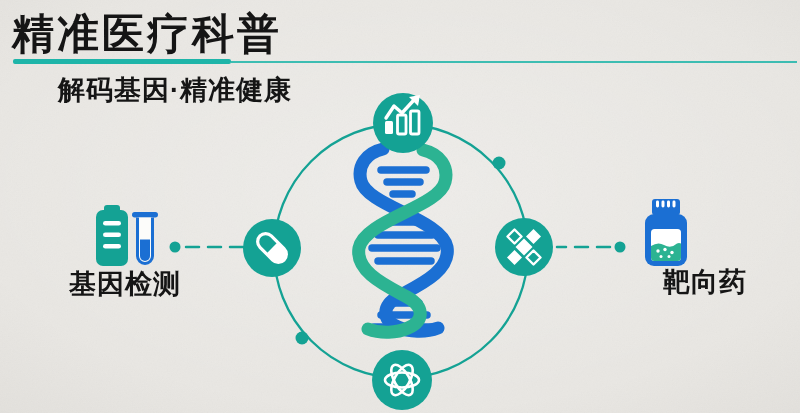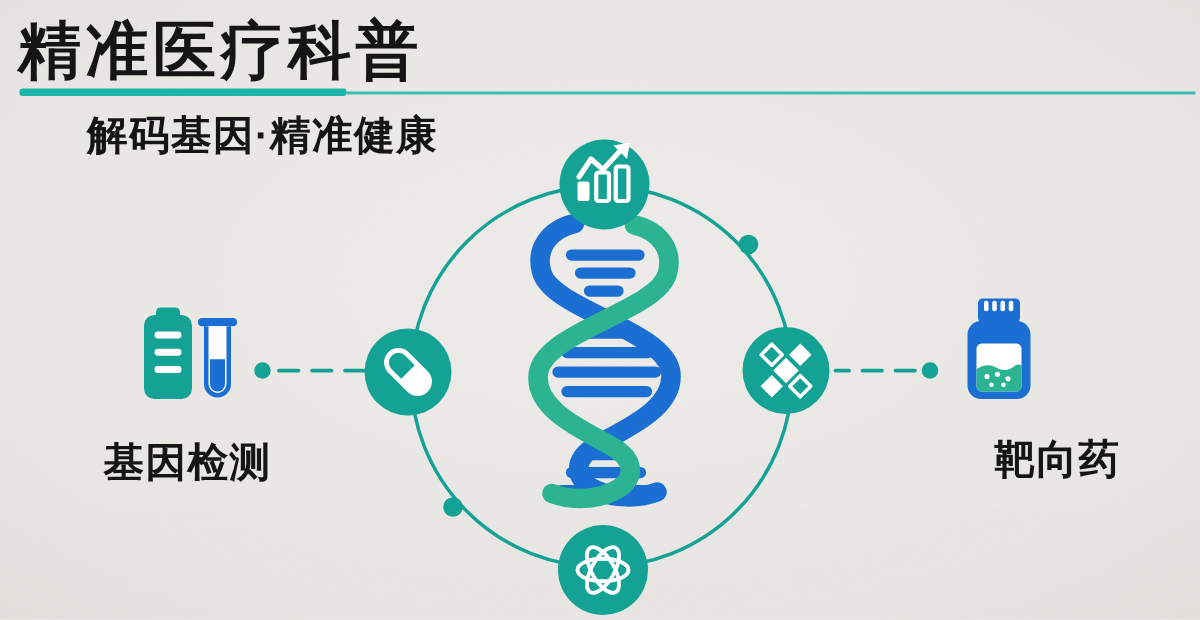--- a/index.html
+++ b/index.html
@@ -28,21 +28,21 @@
   }
   .rule-thick{position:absolute;left:1px;top:59px;width:218px;height:5px;background:var(--teal-bright,#1eb5a9);border-radius:2px;}
   .rule-thin{position:absolute;left:219px;top:60.5px;width:566px;height:2px;background:var(--teal-bright,#1eb5a9);opacity:.85;}
   .subtitle{
     position:absolute;left:0;top:72px;white-space:nowrap;
     font-size:27px;font-weight:900;color:var(--text,#151515);letter-spacing:1px;margin-left:46px;
   }
   .diagram-svg{position:absolute;left:0;top:0;z-index:3;}
   .side-label{
     position:absolute;z-index:4;text-align:center;
-    font-size:27px;font-weight:900;color:var(--text,#151515);letter-spacing:1px;white-space:nowrap;margin-top:24px;
+    font-size:27px;font-weight:900;color:var(--text,#151515);letter-spacing:1px;white-space:nowrap;
   }
   .label-left{left:58px;top:266px;width:134px;}
   .label-right{left:638px;top:264px;width:134px;}
   
   .f-teal{fill:var(--teal,#14a294);}
   .s-teal{stroke:var(--teal,#14a294);fill:none;}
   .f-blue{fill:var(--blue,#1b6fd3);}
   .s-blue{stroke:var(--blue,#1b6fd3);}
   .f-green{fill:var(--green,#2cb392);}
   .f-white{fill:#ffffff;}

